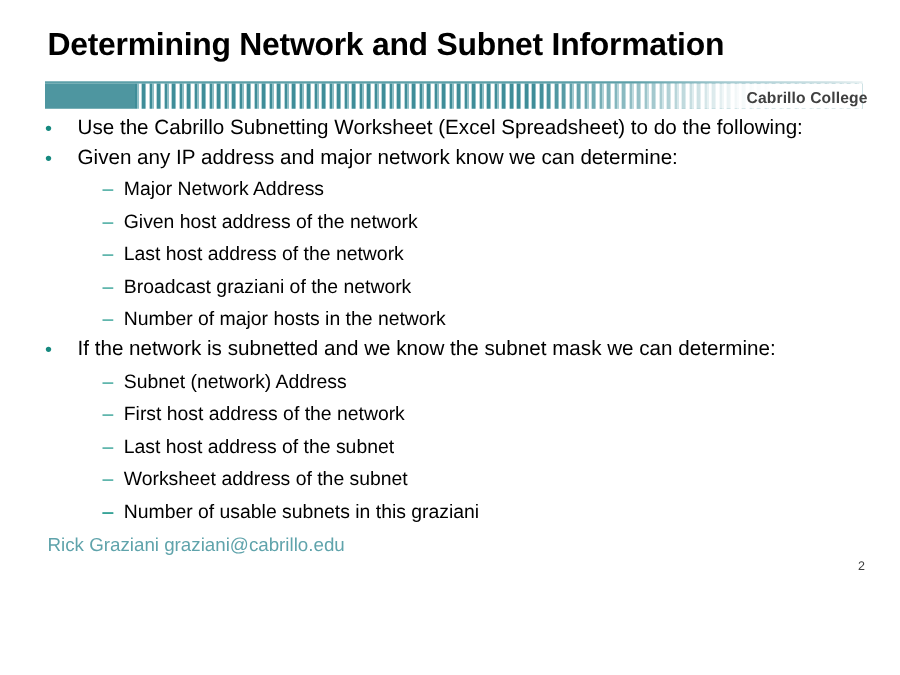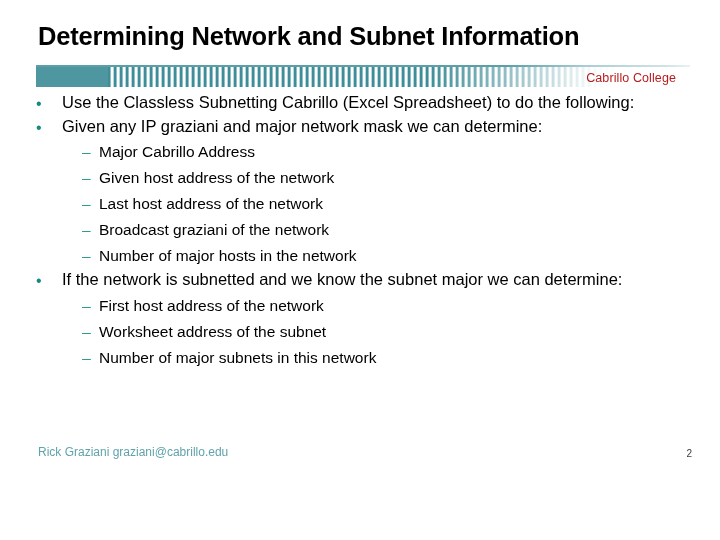--- a/index.html
+++ b/index.html
@@ -96,25 +96,25 @@
     background: linear-gradient(to right,
         rgba(255,255,255,0) 0%,
         rgba(255,255,255,0) 55%,
         rgba(255,255,255,0.55) 72%,
         rgba(255,255,255,0.95) 83%,
         #ffffff 88%,
         #ffffff 100%);
   }
   .college-name {
     position: absolute;
-    right: 44px;
+    right: 26px;
     top: 71px;
     font-size: 12.5px;
-    font-weight: normal;
-    color: #b91c1c;
+    font-weight: bold;
+    color: #404040;
     letter-spacing: 0.1px;
     white-space: nowrap;
   }
 
   
   .body-list {
     position: absolute;
     left: 0;
     top: 92px;
     width: 720px;
@@ -160,22 +160,22 @@
     line-height: 26px;
     color: #2b9e92;
     text-align: left;
   }
   .row-text { display: inline; }
 
   
   .footer-credit {
     position: absolute;
     left: 38px;
-    bottom: 9px;
-    font-size: 12px;
+    bottom: 23px;
+    font-size: 15px;
     color: #5fa3ab;
     white-space: nowrap;
   }
   .page-number {
     position: absolute;
     right: 28px;
     bottom: 9px;
     font-size: 10px;
     color: #3d3d3d;
   }
@@ -191,33 +191,33 @@
     <div class="divider-topline"></div>
     <div class="divider-solid"></div>
     <div class="divider-wedge"></div>
     <div class="divider-stripes"></div>
     <div class="divider-fade"></div>
   </div>
 
   <div class="college-name">Cabrillo College</div>
 
   <div class="body-list" id="body-list">
-      <div class="row lvl1"><span class="marker">•</span><span class="row-text">Use the Classless Subnetting Cabrillo (Excel Spreadsheet) to do the following:</span></div>
-      <div class="row lvl1"><span class="marker">•</span><span class="row-text">Given any IP graziani and major network mask we can determine:</span></div>
-      <div class="row lvl2"><span class="marker">–</span><span class="row-text">Major Cabrillo Address</span></div>
+      <div class="row lvl1"><span class="marker">•</span><span class="row-text">Use the Cabrillo Subnetting Worksheet (Excel Spreadsheet) to do the following:</span></div>
+      <div class="row lvl1"><span class="marker">•</span><span class="row-text">Given any IP address and major network know we can determine:</span></div>
+      <div class="row lvl2"><span class="marker">–</span><span class="row-text">Major Network Address</span></div>
       <div class="row lvl2"><span class="marker">–</span><span class="row-text">Given host address of the network</span></div>
       <div class="row lvl2"><span class="marker">–</span><span class="row-text">Last host address of the network</span></div>
       <div class="row lvl2"><span class="marker">–</span><span class="row-text">Broadcast graziani of the network</span></div>
       <div class="row lvl2"><span class="marker">–</span><span class="row-text">Number of major hosts in the network</span></div>
-      <div class="row lvl1"><span class="marker">•</span><span class="row-text">If the network is subnetted and we know the subnet major we can determine:</span></div>
-      <div class="row lvl2"><span class="marker">–</span></div>
+      <div class="row lvl1"><span class="marker">•</span><span class="row-text">If the network is subnetted and we know the subnet mask we can determine:</span></div>
+      <div class="row lvl2"><span class="marker">–</span><span class="row-text">Subnet (network) Address</span></div>
       <div class="row lvl2"><span class="marker">–</span><span class="row-text">First host address of the network</span></div>
-      <div class="row lvl2"><span class="marker">–</span></div>
+      <div class="row lvl2"><span class="marker">–</span><span class="row-text">Last host address of the subnet</span></div>
       <div class="row lvl2"><span class="marker">–</span><span class="row-text">Worksheet address of the subnet</span></div>
       <div class="row lvl2"><span class="marker">–</span></div>
-      <div class="row lvl2"><span class="marker">–</span><span class="row-text">Number of major subnets in this network</span></div>
+      <div class="row lvl2"><span class="marker">–</span><span class="row-text">Number of usable subnets in this graziani</span></div>
     </div>
 
   <div class="footer-credit">Rick Graziani  graziani@cabrillo.edu</div>
 
   <div class="page-number">2</div>
 
 </div>
 
 </body></html>

